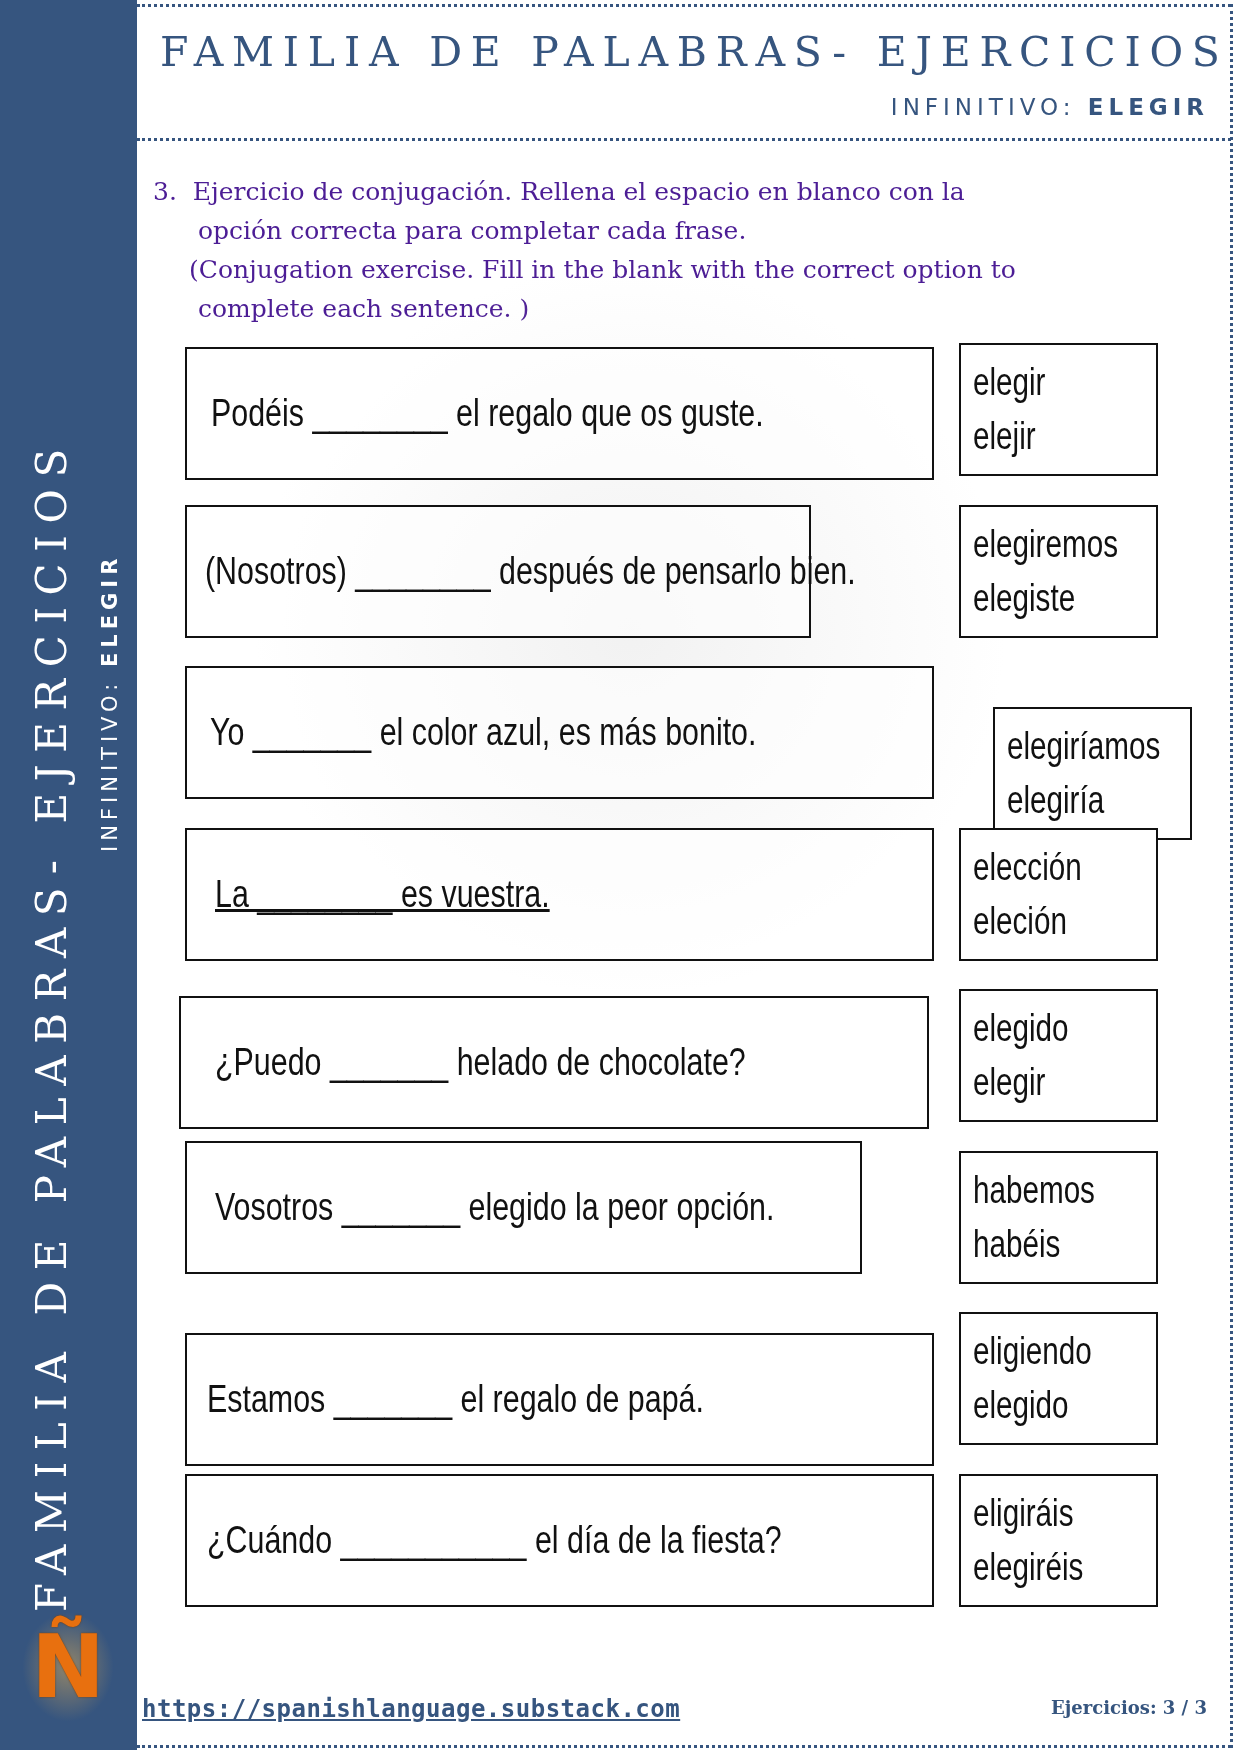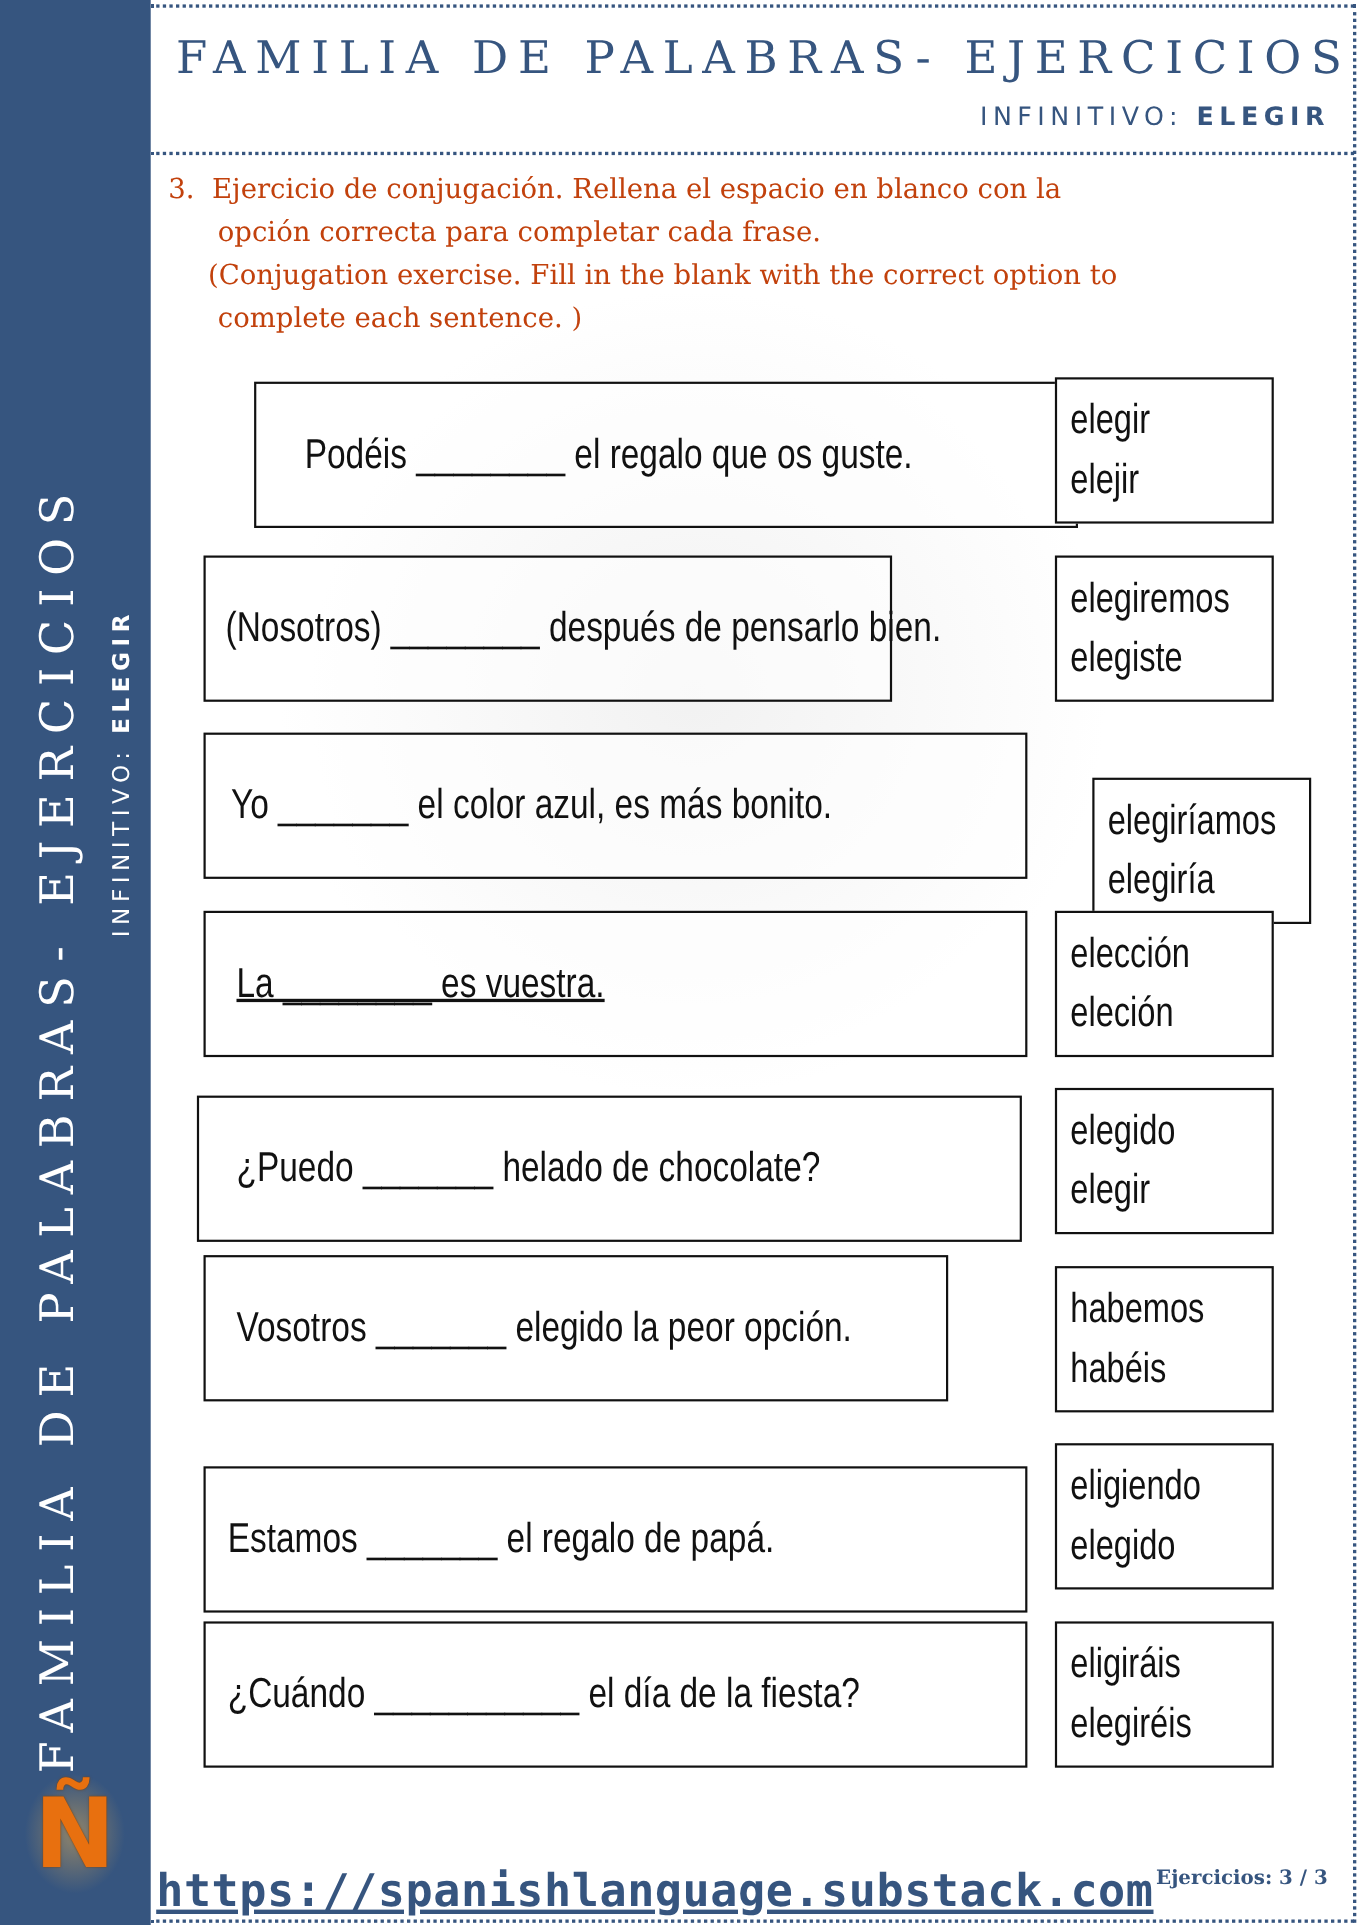--- a/index.html
+++ b/index.html
@@ -61,22 +61,22 @@
     color: #36557f; font-family: "DejaVu Serif", serif;
     font-size: 41px; letter-spacing: 8.8px; white-space: nowrap;
   }
   .subtitle {
     position: absolute; right: 28px; top: 94px;
     color: #36557f; font-family: "DejaVu Sans", sans-serif;
     font-size: 23px; letter-spacing: 5px; white-space: nowrap;
   }
   .subtitle b { font-weight: bold; }
   .instructions {
-    position: absolute; left: 153px; top: 152px; width: 1060px;
-    color: #c2410c; font-family: "DejaVu Serif", serif;
+    position: absolute; left: 153px; top: 172px; width: 1060px;
+    color: #4c1d95; font-family: "DejaVu Serif", serif;
     font-size: 25px; line-height: 39px;
   }
   .instructions .line { white-space: nowrap; }
   .instructions .indent { padding-left: 45px; }
   .instructions .indent2 { padding-left: 36px; }
   .watermark {
     position: absolute; left: 250px; top: 260px; width: 760px; height: 740px;
     border-radius: 48%;
     background: radial-gradient(ellipse at center, rgba(225,225,225,0.45) 0%, rgba(255,255,255,0) 70%);
     pointer-events: none;
@@ -93,21 +93,21 @@
     position: absolute; border: 2px solid #111111; background: #ffffff;
     box-sizing: border-box; height: 133px; width: 199px;
     font-family: "Liberation Sans", sans-serif;
     font-size: 38px; color: #111111; line-height: 54px;
     padding: 10px 0 0 12px;
   }
   .option-box div { display: block; transform: scaleX(0.78); transform-origin: left center; white-space: nowrap; }
   .footer-link {
     position: absolute; left: 142px; top: 1695px;
     color: #36557f; font-family: "DejaVu Sans Mono", monospace;
-    font-size: 41px; font-weight: bold; text-decoration: underline; white-space: nowrap;
+    font-size: 24px; font-weight: bold; text-decoration: underline; white-space: nowrap;
     letter-spacing: 0.5px;
   }
   .page-num {
     position: absolute; right: 30px; top: 1697px;
     color: #36557f; font-family: "DejaVu Serif", serif;
     font-size: 18px; font-weight: bold; white-space: nowrap;
   }
 </style>
 </head>
 <body>
@@ -131,21 +131,21 @@
 
 <div class="instructions">
   <div class="line"><span>3.</span>&nbsp; <span>Ejercicio de conjugación. Rellena el espacio en blanco con la</span></div>
   <div class="line indent">opción correcta para completar cada frase.</div>
   <div class="line indent2">(Conjugation exercise. Fill in the blank with the correct option to</div>
   <div class="line indent">complete each sentence. )</div>
 </div>
 
 <div class="watermark"></div>
 
-<div class="sentence-box" style="left:185px; top:347px; width:749px; padding-left:44px;margin-left:46px;">
+<div class="sentence-box" style="left:185px; top:347px; width:749px; padding-left:24px;">
   <span class="sentence-text">Podéis ________ el regalo que os guste.</span>
 </div>
 <div class="option-box" style="left:959px; top:343px;">
   <div>elegir</div>
   <div>elejir</div>
 </div>
 
 <div class="sentence-box" style="left:185px; top:505px; width:626px; padding-left:18px;">
   <span class="sentence-text">(Nosotros) ________ después de pensarlo bien.</span>
 </div>

